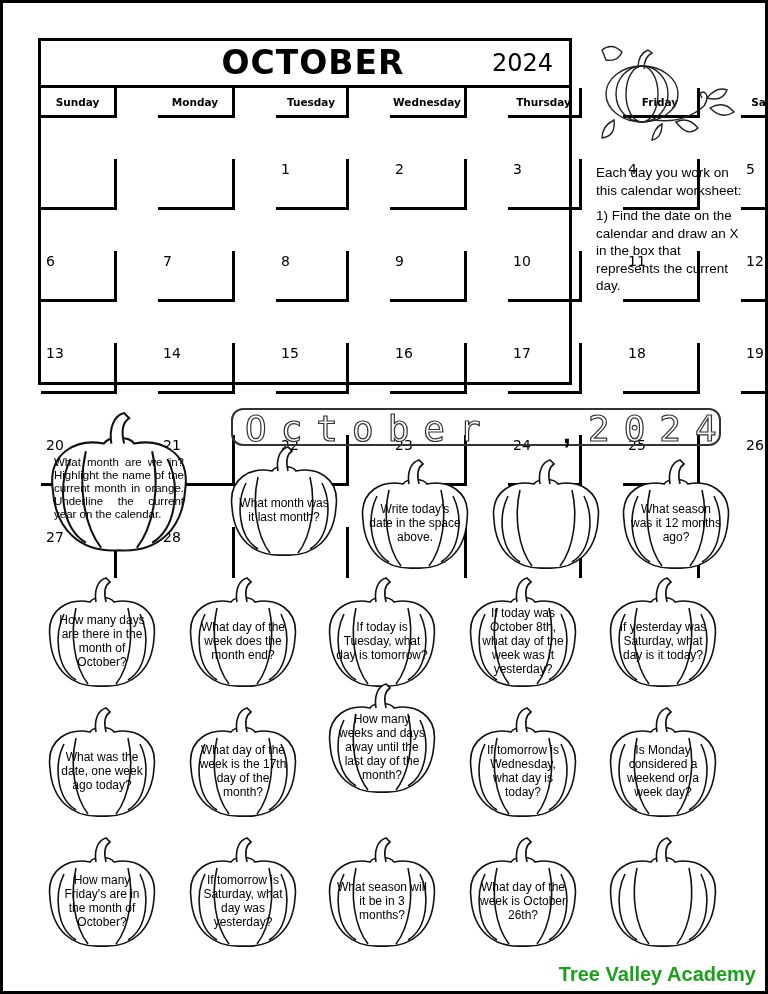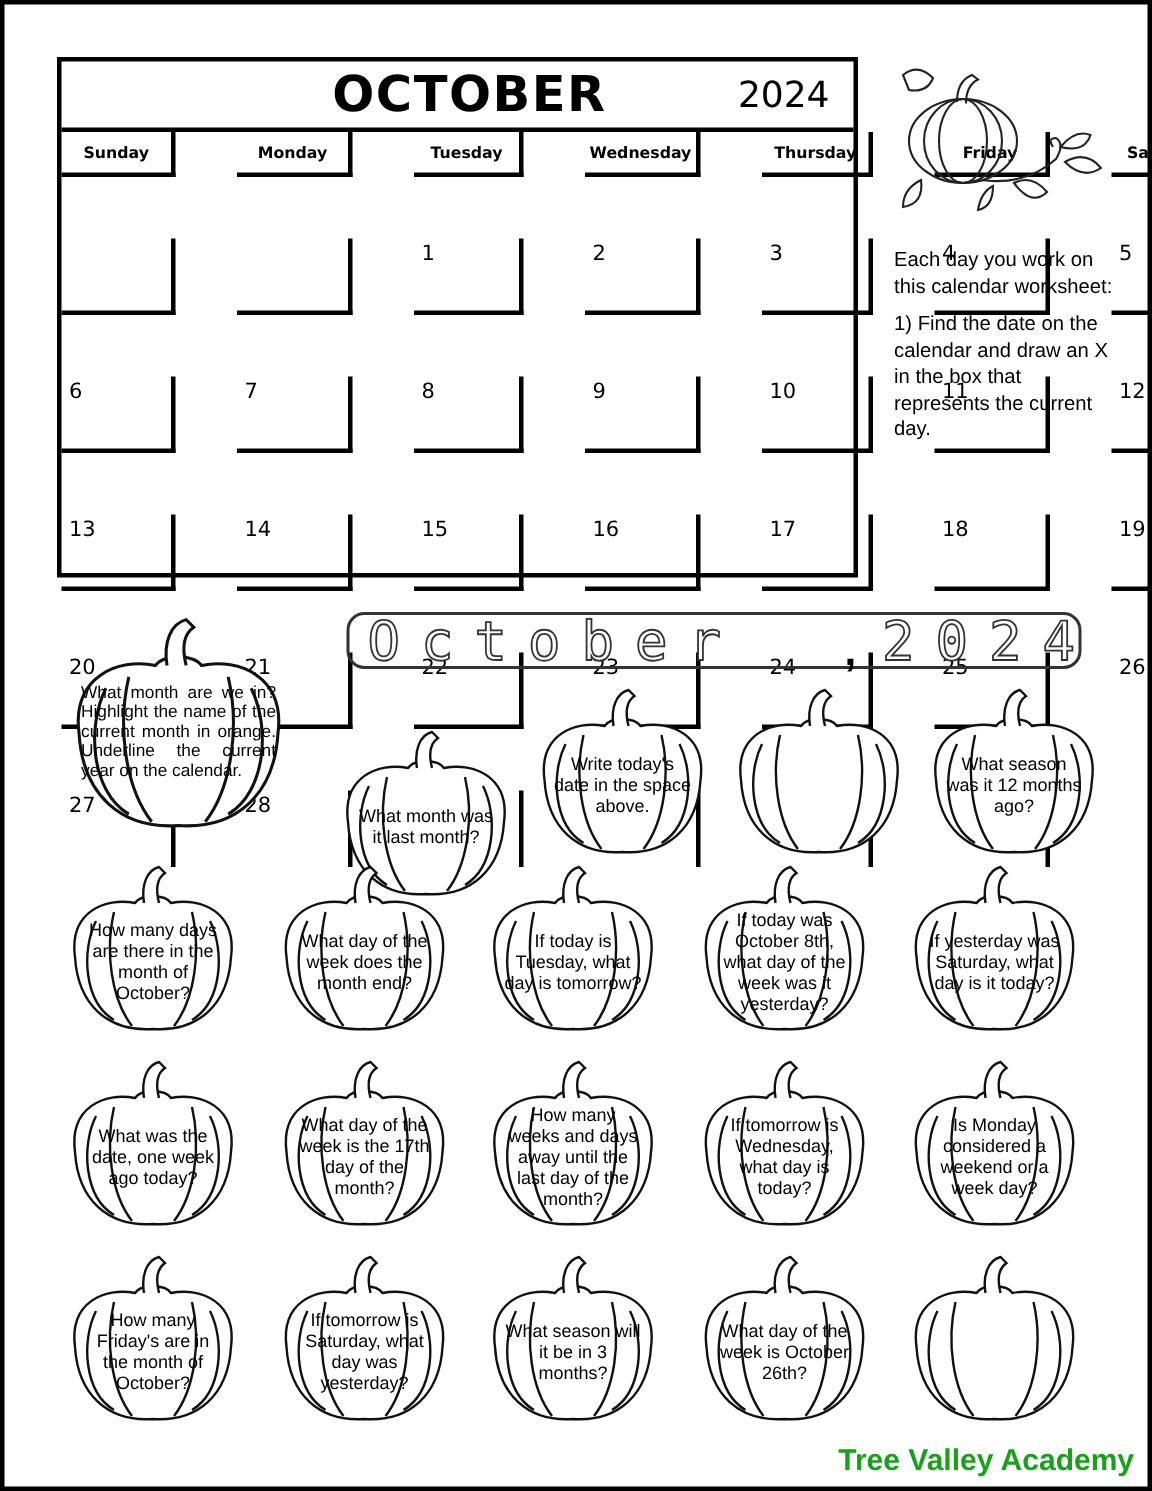--- a/index.html
+++ b/index.html
@@ -147,21 +147,21 @@
   </defs>
 </svg>
 
 <div class="pumpkin big" style="left:40px;top:408px;">
   <svg viewBox="0 0 124 118" preserveAspectRatio="none">
       <use href="#pumpkin-shape"></use>
     </svg>
   <div class="q">What month are we in? Highlight the name of the current month in orange. Underline the current year on the calendar.</div>
 </div>
 
-<div class="pumpkin" style="left:222px;top:484px;">
+<div class="pumpkin" style="left:222px;top:443px;">
   <svg viewBox="0 0 124 118">
       <use href="#pumpkin-shape"></use>
     </svg>
   <div class="q">What month was it last month?</div>
 </div>
 <div class="pumpkin" style="left:353px;top:456px;">
   <svg viewBox="0 0 124 118">
       <use href="#pumpkin-shape"></use>
     </svg>
   <div class="q">Write today's date in the space above.</div>
@@ -214,21 +214,21 @@
       <use href="#pumpkin-shape"></use>
     </svg>
   <div class="q">What was the date, one week ago today?</div>
 </div>
 <div class="pumpkin" style="left:181px;top:704px;">
   <svg viewBox="0 0 124 118">
       <use href="#pumpkin-shape"></use>
     </svg>
   <div class="q">What day of the week is the 17th day of the month?</div>
 </div>
-<div class="pumpkin" style="left:320px;top:704px;">
+<div class="pumpkin" style="left:320px;top:680px;">
   <svg viewBox="0 0 124 118">
       <use href="#pumpkin-shape"></use>
     </svg>
   <div class="q">How many weeks and days away until the last day of the month?</div>
 </div>
 <div class="pumpkin" style="left:461px;top:704px;">
   <svg viewBox="0 0 124 118">
       <use href="#pumpkin-shape"></use>
     </svg>
   <div class="q">If tomorrow is Wednesday, what day is today?</div>

